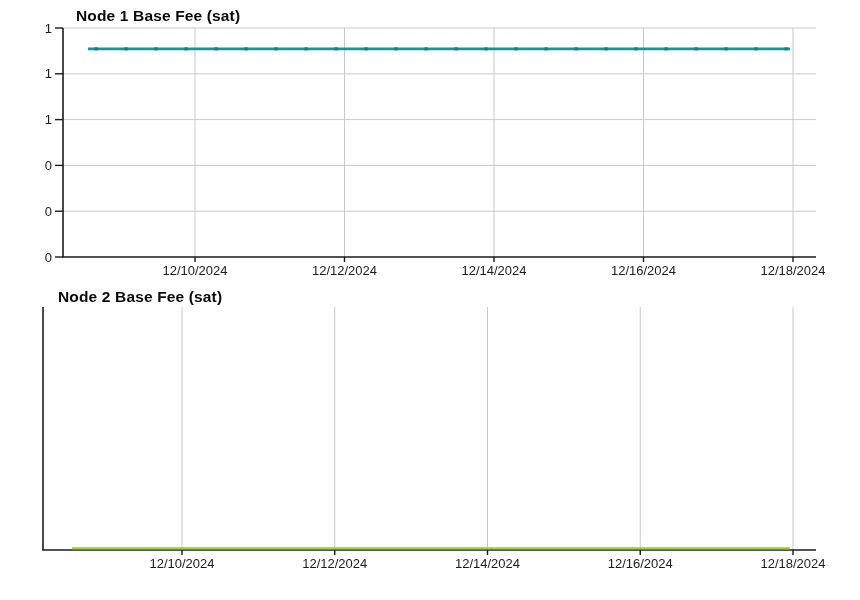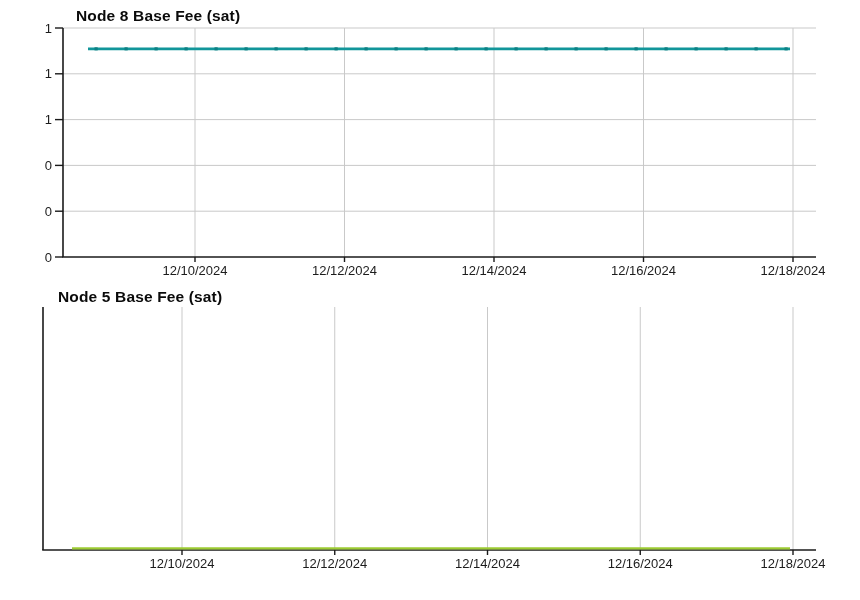--- a/index.html
+++ b/index.html
@@ -116,15 +116,15 @@
         <text x="487.5" y="567.5" text-anchor="middle" fill="#1c1c1c">12/14/2024</text>
         <line x1="640.25" y1="550" x2="640.25" y2="555" stroke="#1a1a1a" stroke-width="1.4"></line>
         <text x="640.25" y="567.5" text-anchor="middle" fill="#1c1c1c">12/16/2024</text>
         <line x1="793" y1="550" x2="793" y2="555" stroke="#1a1a1a" stroke-width="1.4"></line>
         <text x="793" y="567.5" text-anchor="middle" fill="#1c1c1c">12/18/2024</text>
         <line x1="43" y1="307" x2="43" y2="550" stroke="#1a1a1a" stroke-width="1.6"></line>
         <line x1="42.2" y1="550" x2="816" y2="550" stroke="#1a1a1a" stroke-width="1.6"></line>
         <line x1="72" y1="548.3" x2="790" y2="548.3" stroke="#9CCB32" stroke-width="2.2"></line>
       </g>
     </svg>
-  <div class="chart-title title-1">Node 8 Base Fee (sat)</div>
-  <div class="chart-title title-2">Node 5 Base Fee (sat)</div>
+  <div class="chart-title title-1">Node 1 Base Fee (sat)</div>
+  <div class="chart-title title-2">Node 2 Base Fee (sat)</div>
 </div>
 
 </body></html>

